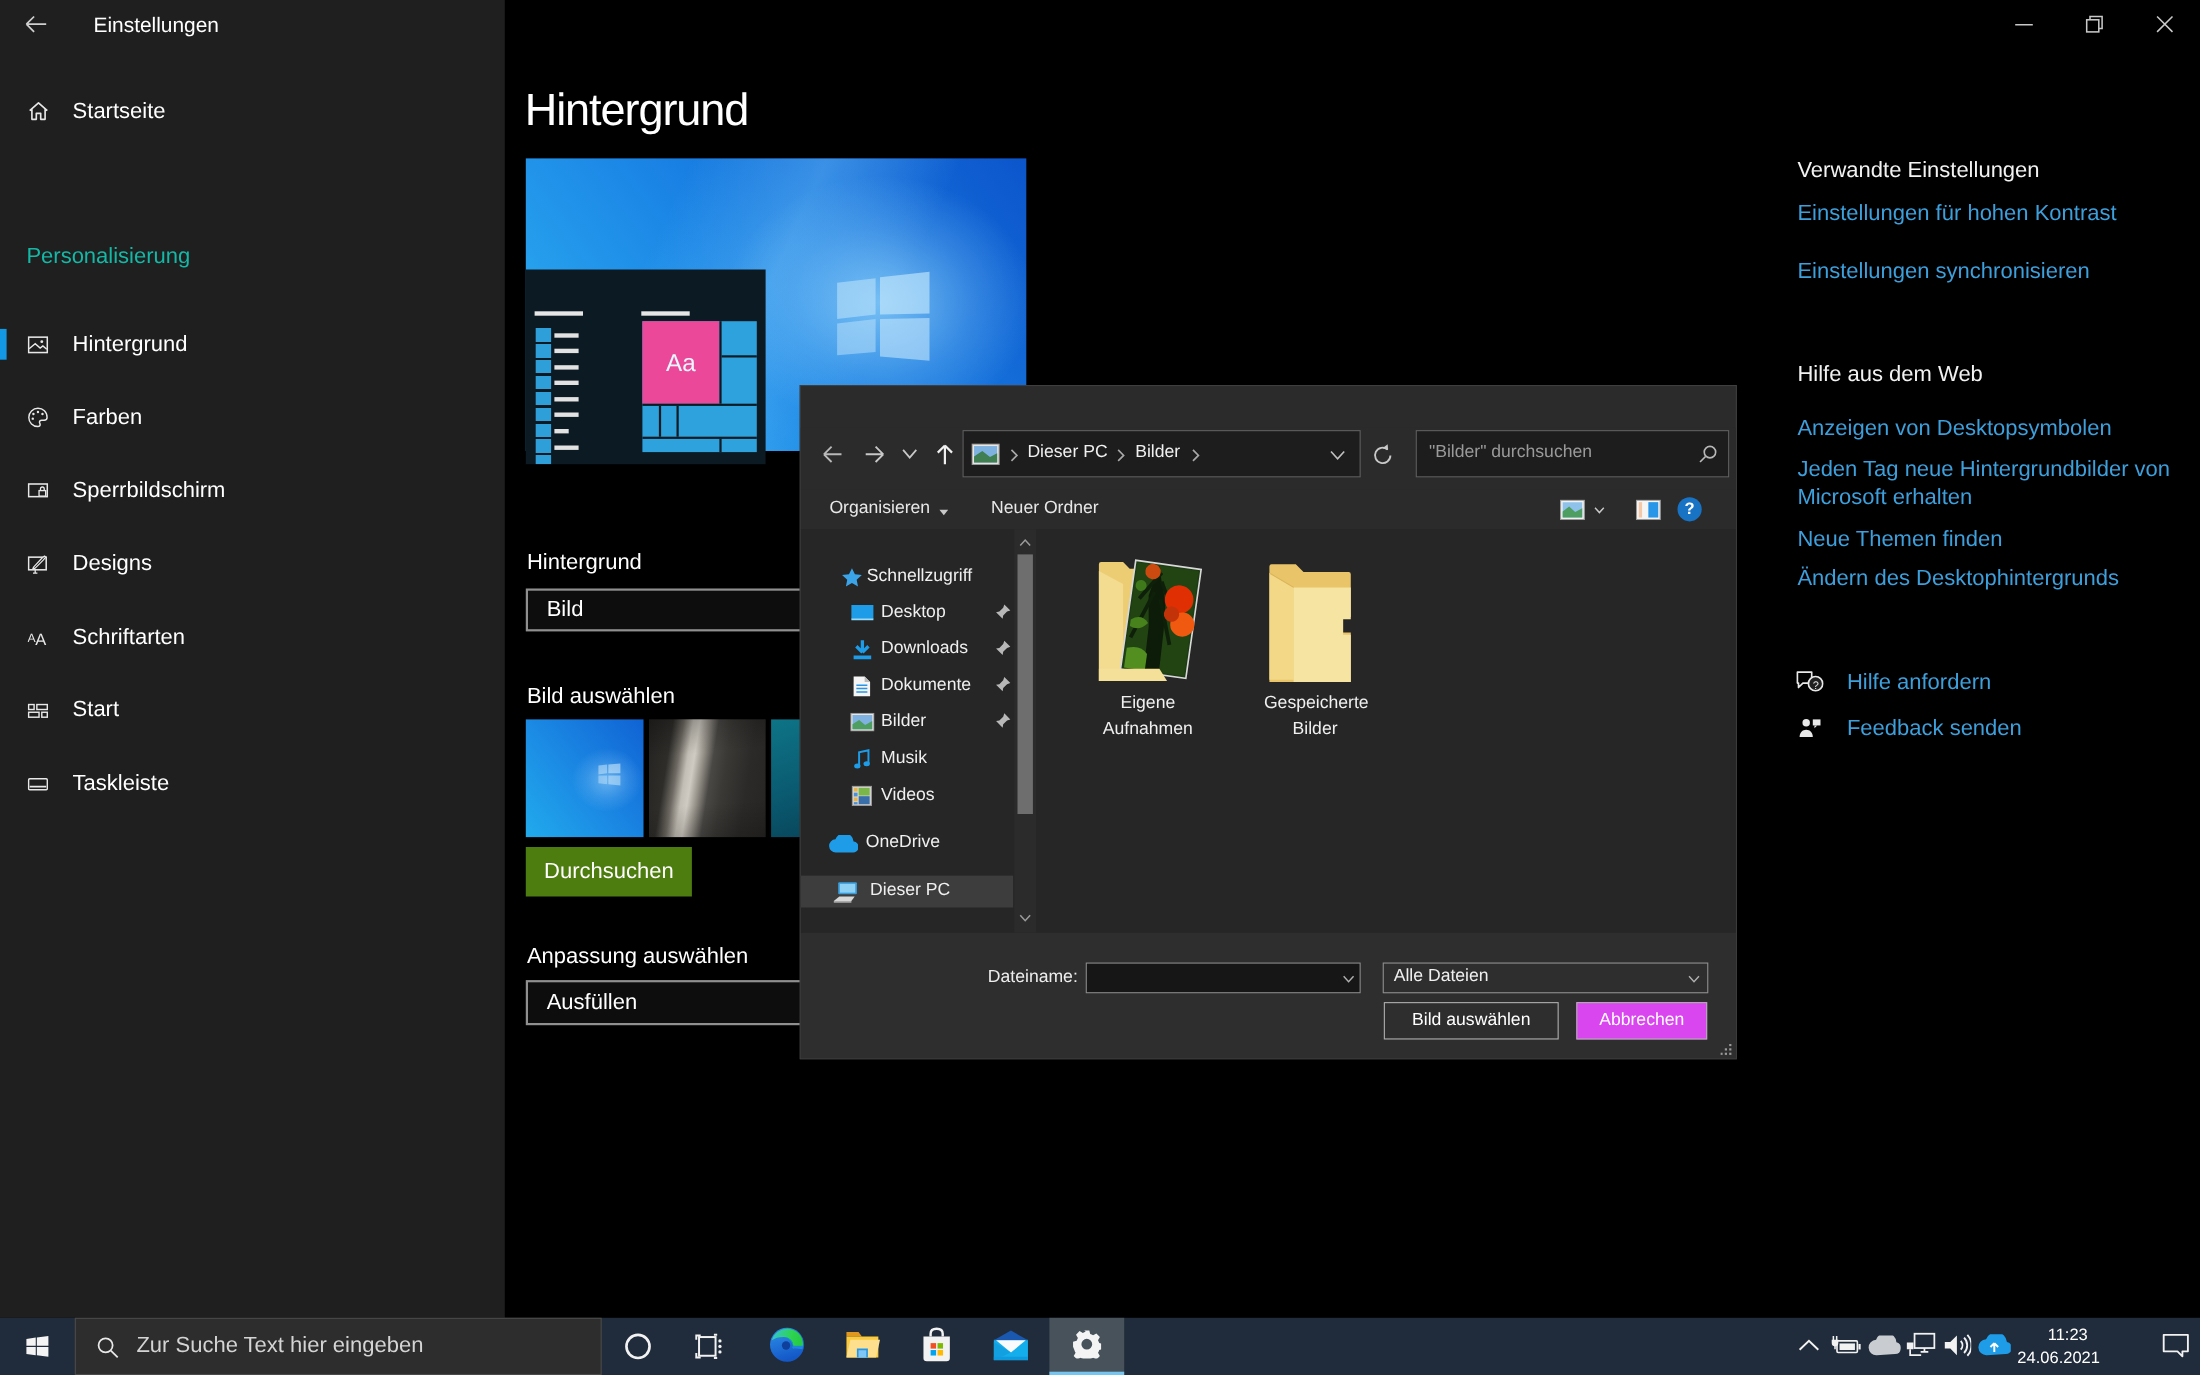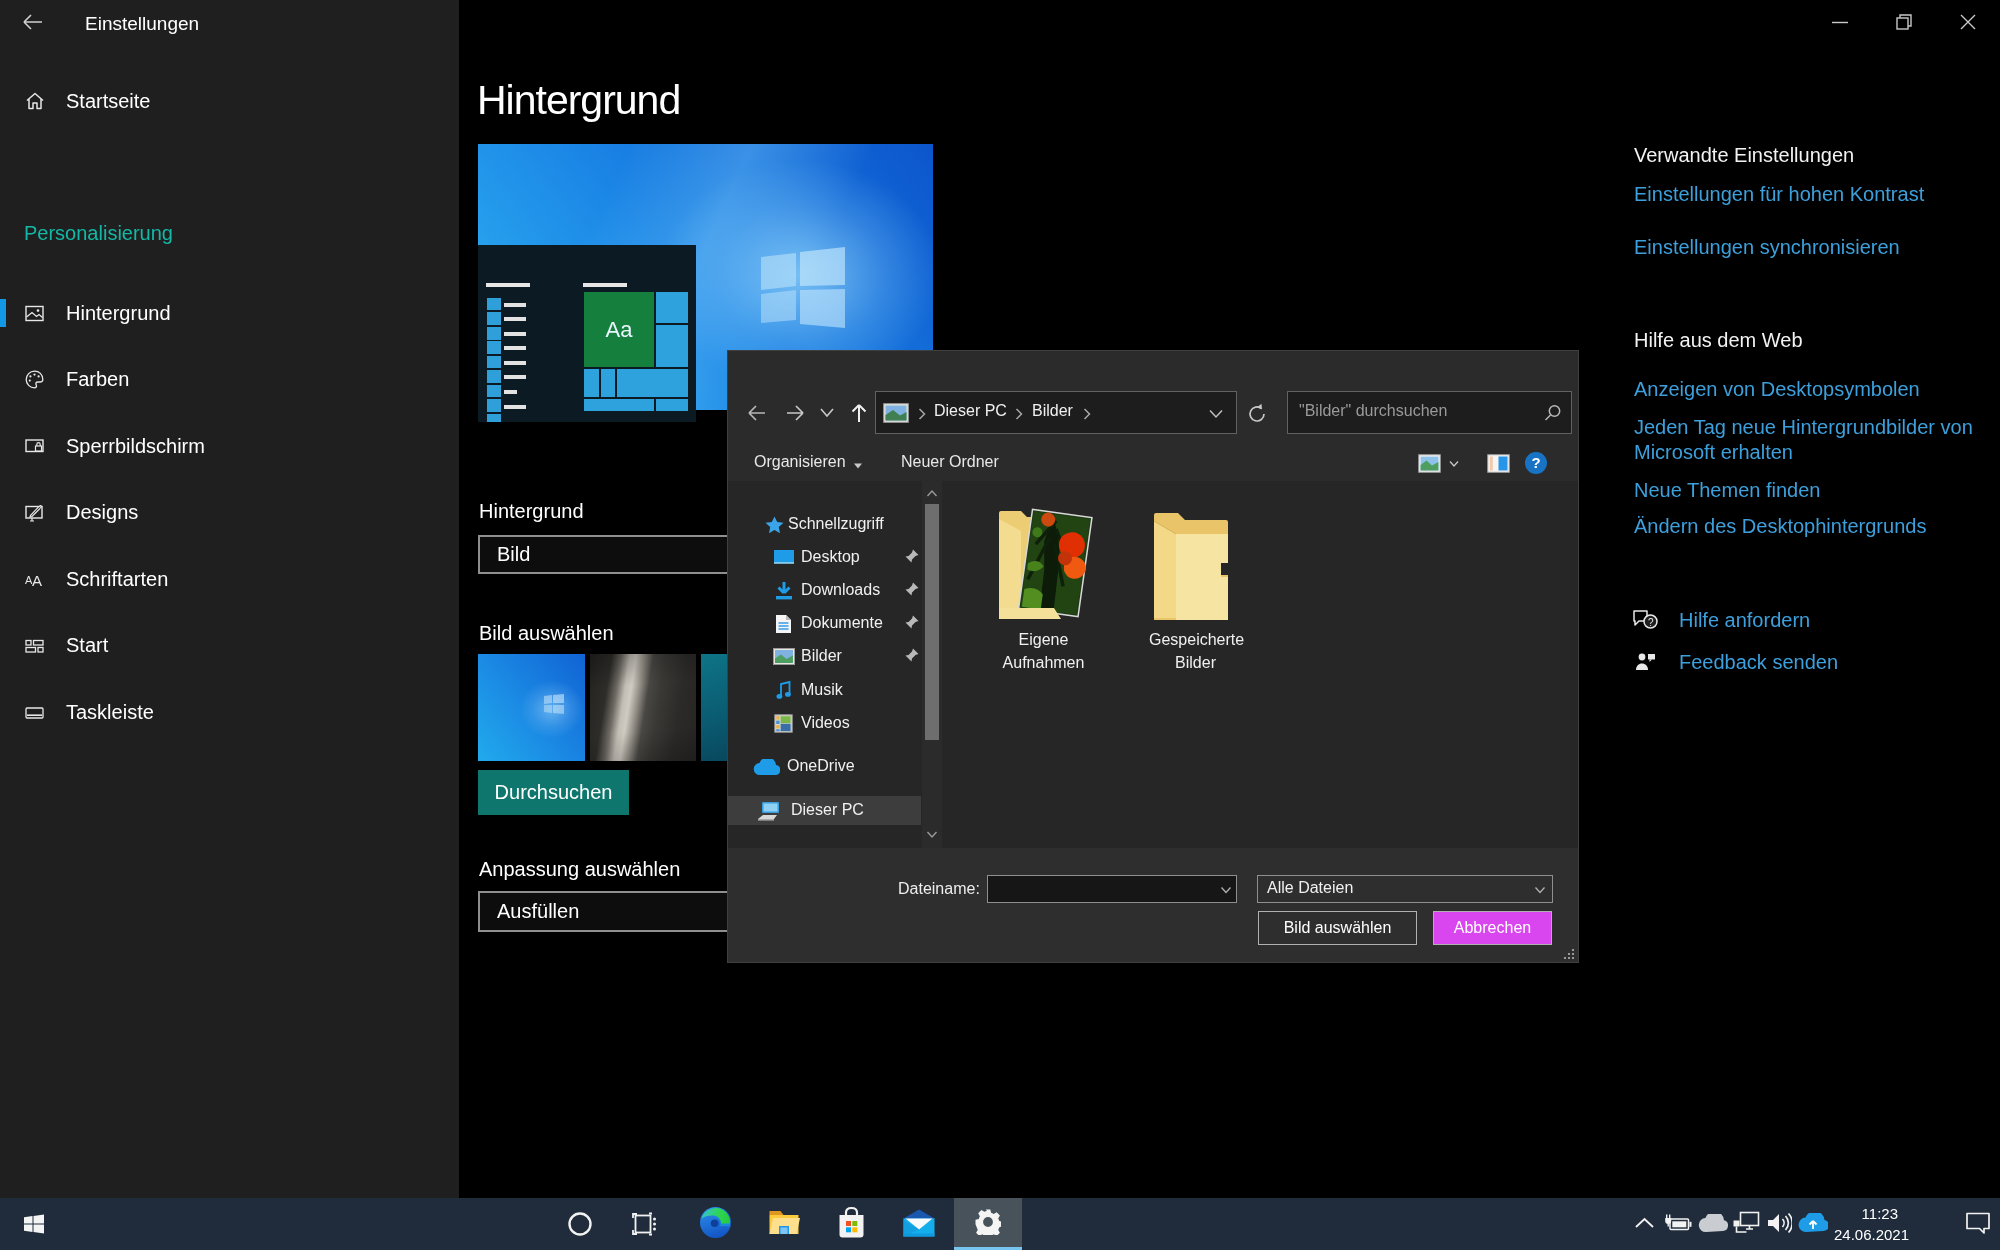--- a/index.html
+++ b/index.html
@@ -105,21 +105,21 @@
     <div class="abs" style="left:26px;top:58px;width:22px;height:3.5px;background:#e2e2e2"></div>
     <div class="abs" style="left:26px;top:72px;width:22px;height:3.5px;background:#e2e2e2"></div>
     <div class="abs" style="left:26px;top:87px;width:22px;height:3.5px;background:#e2e2e2"></div>
     <div class="abs" style="left:26px;top:101px;width:22px;height:3.5px;background:#e2e2e2"></div>
     <div class="abs" style="left:26px;top:116px;width:22px;height:3.5px;background:#e2e2e2"></div>
     <div class="abs" style="left:26px;top:130px;width:22px;height:3.5px;background:#e2e2e2"></div>
     <div class="abs" style="left:26px;top:145px;width:13px;height:3.5px;background:#e2e2e2"></div>
     <div class="abs" style="left:26px;top:160px;width:22px;height:3.5px;background:#e2e2e2"></div>
 
     <div class="abs" style="left:106px;top:47px;width:104px;height:119px;background:#2da2dc">
-      <div class="abs" style="left:0;top:0;width:70px;height:75px;background:#15803d;color:#eaf6fd;font-size:22px;text-align:center;line-height:75px">Aa</div>
+      <div class="abs" style="left:0;top:0;width:70px;height:75px;background:#ec4899;color:#eaf6fd;font-size:22px;text-align:center;line-height:75px">Aa</div>
       <div class="abs" style="left:70px;top:0;width:2px;height:75px;background:#0c1a23"></div>
       <div class="abs" style="left:72px;top:31px;width:32px;height:2px;background:#0c1a23"></div>
       <div class="abs" style="left:0;top:75px;width:104px;height:2px;background:#0c1a23"></div>
       <div class="abs" style="left:15px;top:77px;width:2px;height:28px;background:#0c1a23"></div>
       <div class="abs" style="left:31px;top:77px;width:2px;height:28px;background:#0c1a23"></div>
       <div class="abs" style="left:0;top:105px;width:104px;height:2px;background:#0c1a23"></div>
       <div class="abs" style="left:70px;top:107px;width:2px;height:12px;background:#0c1a23"></div>
     </div>
 </div>
 
@@ -137,21 +137,21 @@
     <polygon points="75,41 86,40 86,49 75,49" fill="rgba(215,238,253,0.55)"></polygon>
     <polygon points="66,51 74,51 74,59 66,58" fill="rgba(205,232,252,0.45)"></polygon>
     <polygon points="75,51 86,51 86,60 75,59" fill="rgba(210,236,252,0.5)"></polygon>
   </svg>
 </div>
 <div class="abs" style="left:590px;top:654px;width:106px;height:107px;background:linear-gradient(99deg,#232220 0%,#2e2d2a 18%,#6e6a63 26%,#c2beb5 33%,#cfcbc2 38%,#908c84 45%,#4a4845 52%,#3a3936 62%,#2b2a28 80%,#262523 100%);overflow:hidden">
   <div class="abs" style="left:0;top:0;width:106px;height:107px;background:linear-gradient(175deg,rgba(0,0,0,0.25),rgba(0,0,0,0) 30%,rgba(0,0,0,0) 70%,rgba(0,0,0,0.2))"></div>
 </div>
 <div class="abs" style="left:701px;top:654px;width:106px;height:107px;background:linear-gradient(160deg,#0e7487 0%,#0a5a70 50%,#073c50 100%)"></div>
 
-<div class="abs" style="left:478px;top:770px;width:151px;height:45px;background:#0f766e;color:#ffffff;font-size:20px;text-align:center;line-height:45px">Durchsuchen</div>
+<div class="abs" style="left:478px;top:770px;width:151px;height:45px;background:#4d7c0f;color:#ffffff;font-size:20px;text-align:center;line-height:45px">Durchsuchen</div>
 <div class="txt" style="left:479px;top:858px;font-size:20px;color:#ffffff">Anpassung auswählen</div>
 
 <div class="abs" style="left:478px;top:891px;width:340px;height:37px;background:#0d0d0d;border:2px solid #8f8f8f">
   <div class="txt" style="left:17px;top:7px;font-size:20px;color:#ffffff">Ausfüllen</div>
 </div>
 
 <div class="txt" style="left:1634px;top:144px;font-size:20px;color:#f2f2f2">Verwandte Einstellungen</div>
 <div class="txt" style="left:1634px;top:183px;font-size:20px;color:#3da0dc">Einstellungen für hohen Kontrast</div>
 <div class="txt" style="left:1634px;top:236px;font-size:20px;color:#3da0dc">Einstellungen synchronisieren</div>
 <div class="txt" style="left:1634px;top:329px;font-size:20px;color:#f2f2f2">Hilfe aus dem Web</div>
@@ -395,20 +395,27 @@
 
 <div class="abs" id="taskbar" style="left:0;top:1198px;width:2000px;height:52px;background:#202c3b;z-index:60">
 
   <svg class="abs" style="left:23px;top:15px" width="22" height="22" viewBox="0 0 22 22">
     <path d="M1 4.2 L9.5 3 V10.5 H1 z" fill="#f4f4f4"></path>
     <path d="M10.5 2.9 L21 1.5 V10.5 H10.5 z" fill="#f4f4f4"></path>
     <path d="M1 11.5 H9.5 V19 L1 17.8 z" fill="#f4f4f4"></path>
     <path d="M10.5 11.5 H21 V20.5 L10.5 19.1 z" fill="#f4f4f4"></path>
   </svg>
 
+  <div class="abs" style="left:68px;top:0;width:479px;height:52px;background:#2d2d2d;border:1px solid #4a4a4a;box-sizing:border-box">
+    <svg class="abs" style="left:18px;top:15px" width="22" height="22" viewBox="0 0 22 22">
+      <circle cx="9" cy="9" r="6.4" stroke="#e8e8e8" stroke-width="1.6" fill="none"></circle>
+      <path d="M13.8 13.8 L20 20" stroke="#e8e8e8" stroke-width="1.6"></path>
+    </svg>
+    <div class="txt" style="left:55px;top:13px;font-size:20px;color:#d4d4d4">Zur Suche Text hier eingeben</div>
+  </div>
 
   <svg class="abs" style="left:566px;top:12px" width="28" height="28" viewBox="0 0 28 28">
       <circle cx="14" cy="14" r="10.5" stroke="#f2f2f2" stroke-width="2.4" fill="none"></circle>
     </svg>
 
   <svg class="abs" style="left:631px;top:13px" width="27" height="26" viewBox="0 0 27 26">
     <rect x="4.5" y="4.5" width="15" height="17" stroke="#f2f2f2" stroke-width="1.8" fill="none"></rect>
     <path d="M2 7 V3 h4 M18 2.5 h3 M2 19 v4 h4 M18 23.5 h3" stroke="#f2f2f2" stroke-width="1.8" fill="none"></path>
     <circle cx="23.5" cy="8" r="1.5" fill="#f2f2f2"></circle>
       <circle cx="23.5" cy="13" r="1.5" fill="#f2f2f2"></circle>

